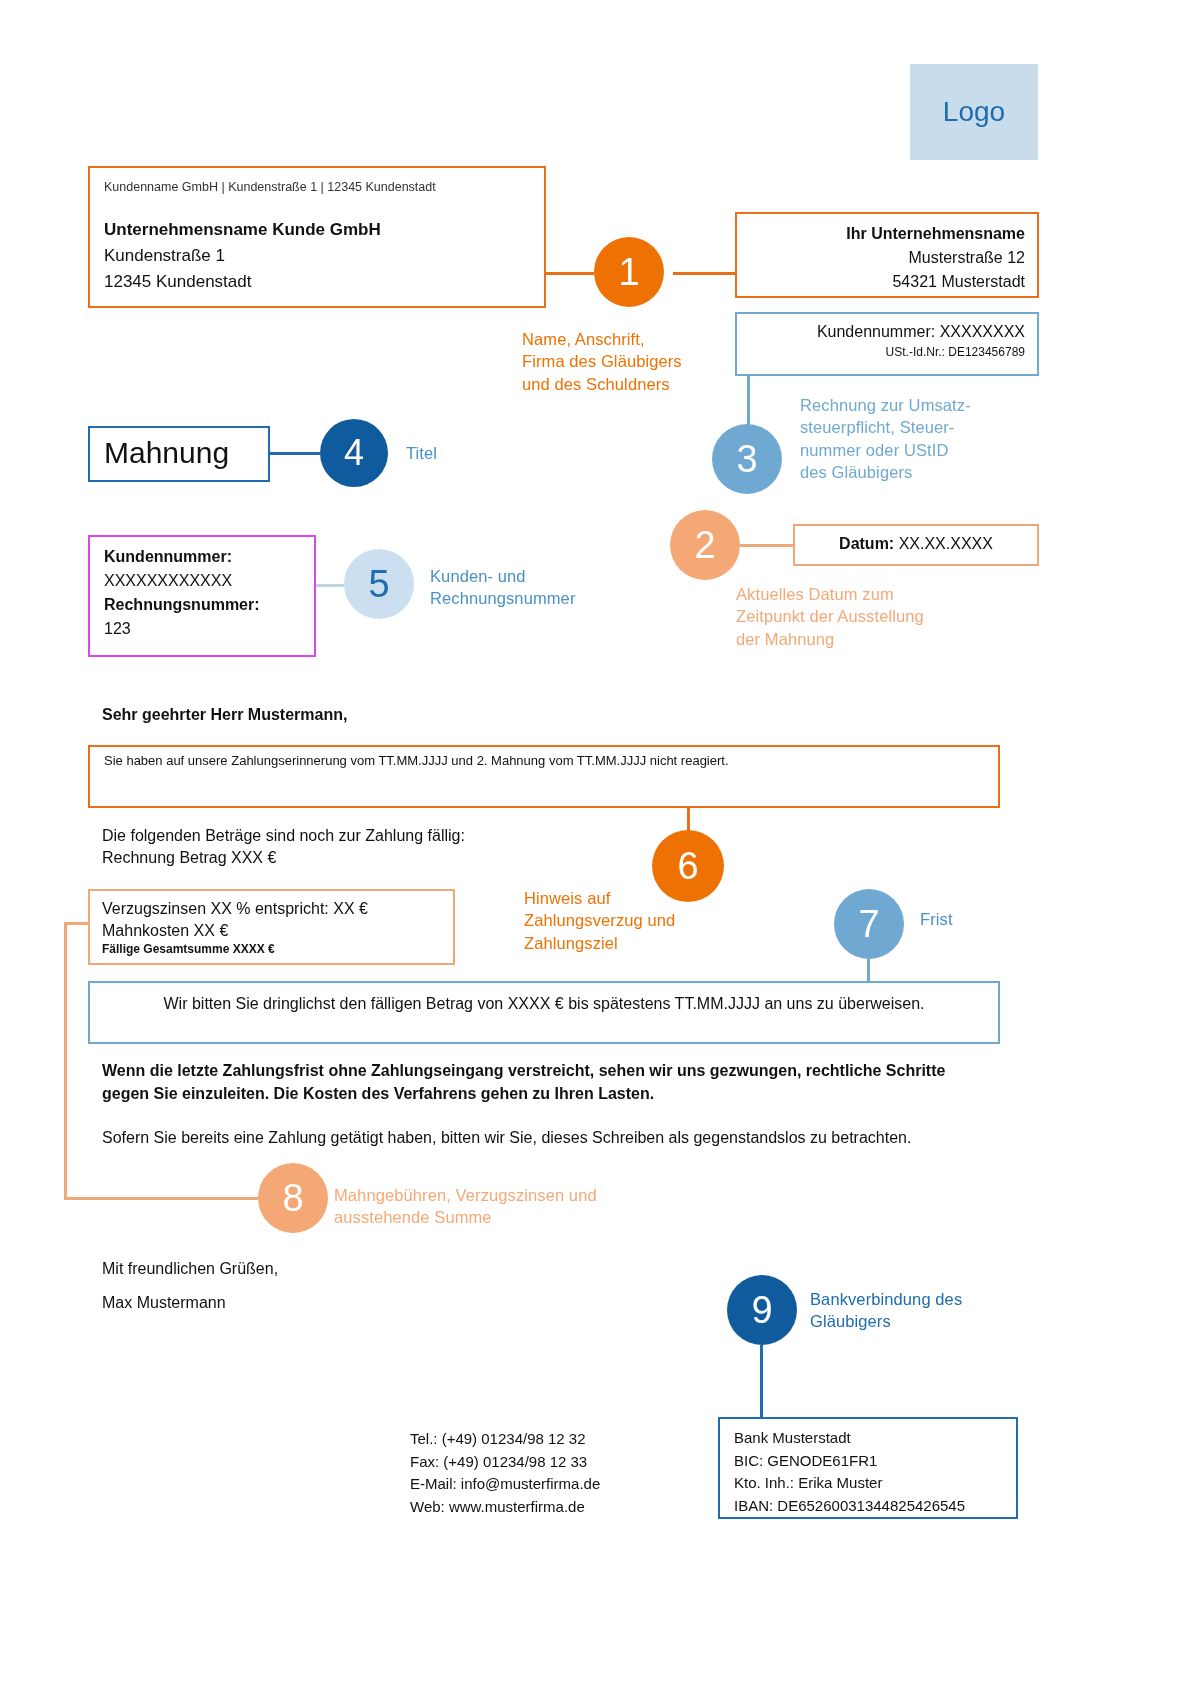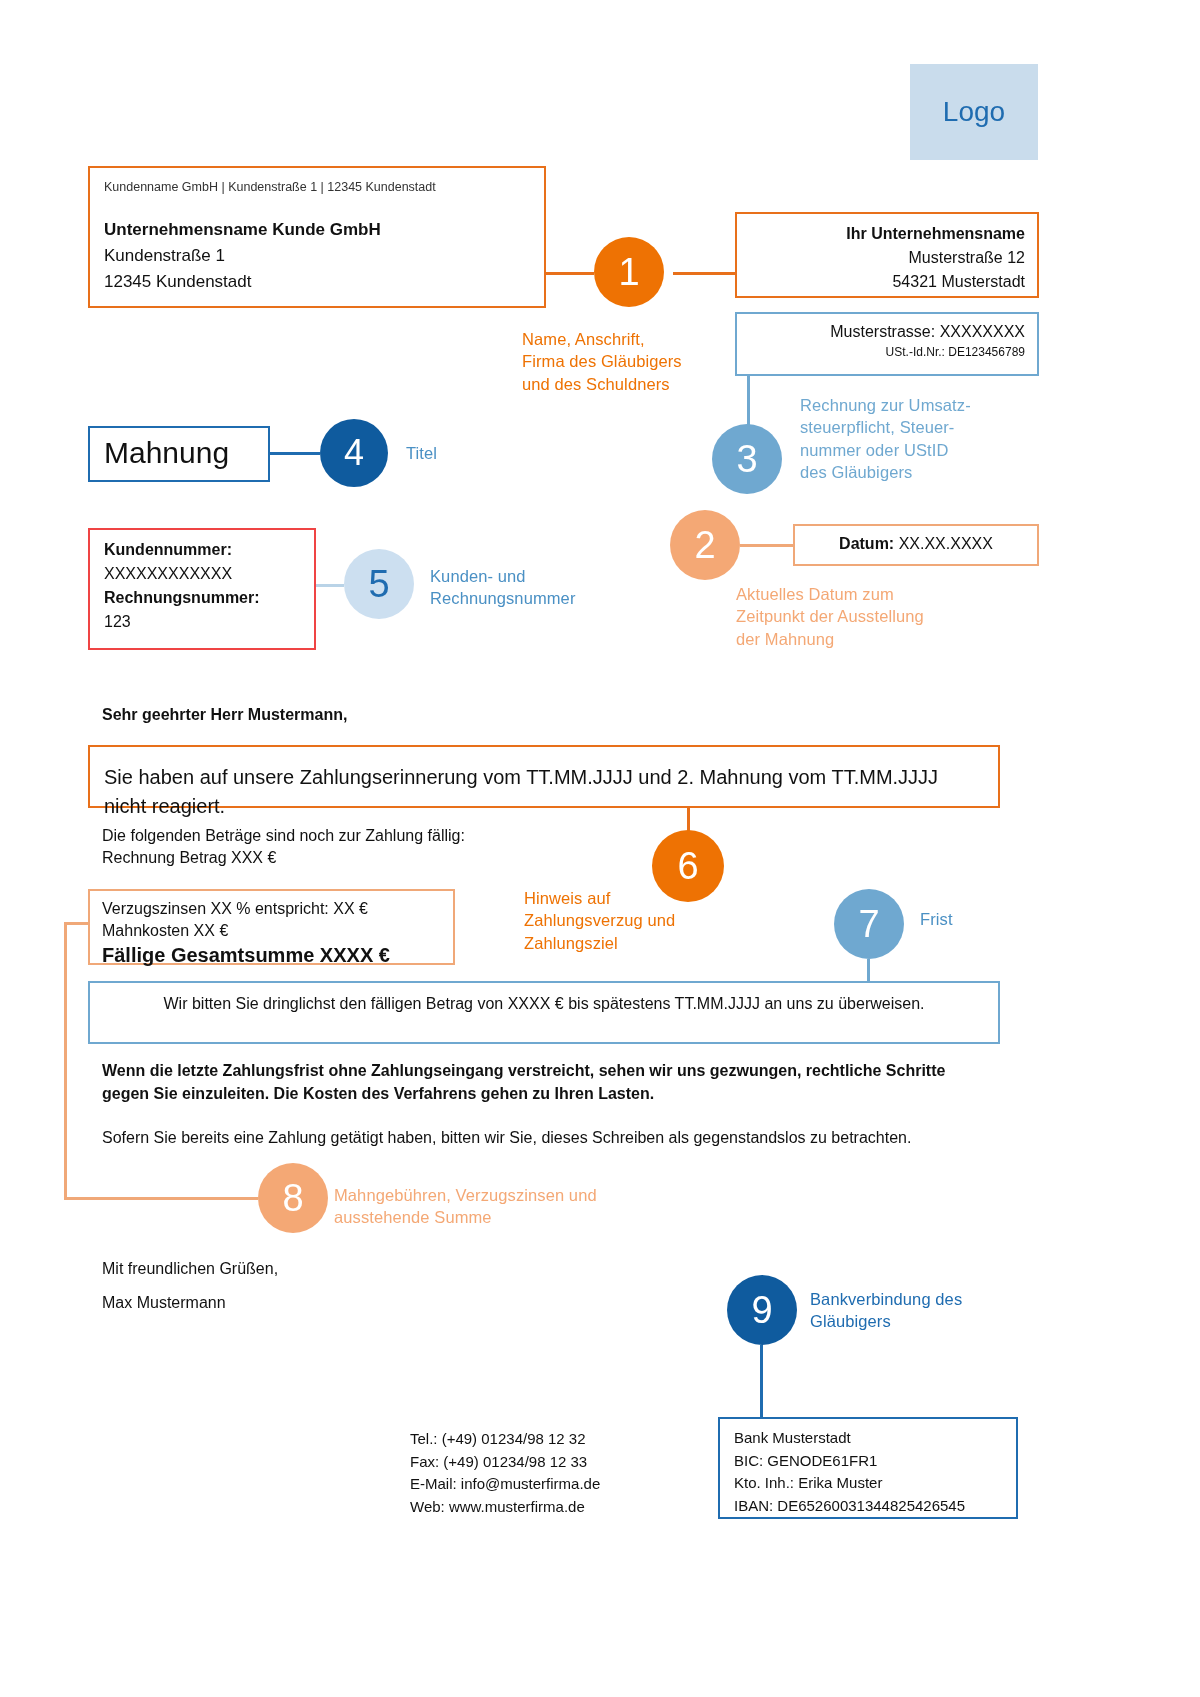--- a/index.html
+++ b/index.html
@@ -24,21 +24,21 @@
   
   .abs { position: absolute; }
   .box {
     box-sizing: border-box;
     background: #ffffff;
   }
   .bx-orange { border: 2px solid #E8701A; }
   .bx-orange-light { border: 2px solid #F0A878; }
   .bx-blue { border: 2px solid #1F6CB0; }
   .bx-blue-mid { border: 2px solid #6FA8D0; }
-  .bx-blue-light { border: 2px solid #ef4444; }
+  .bx-blue-light { border: 2px solid #d946ef; margin-top: 7px; }
 
   
   .marker {
     position: absolute;
     border-radius: 50%;
     display: flex;
     align-items: center;
     justify-content: center;
     color: #ffffff;
     font-weight: 400;
@@ -116,21 +116,21 @@
   <div class="marker m-orange" style="left:594px; top:237px; width:70px; height:70px; font-size:38px;">
     <span>1</span>
   </div>
   <div class="ann ann-orange" style="left:522px; top:328px; width:230px;">
     <div>Name, Anschrift,</div>
     <div>Firma des Gläubigers</div>
     <div>und des Schuldners</div>
   </div>
 
   <div class="abs box bx-blue-mid" style="left:735px; top:312px; width:304px; height:64px; text-align:right;">
-    <div class="abs doc-text" style="right:12px; top:6px; font-size:16px;">Musterstrasse: XXXXXXXX</div>
+    <div class="abs doc-text" style="right:12px; top:6px; font-size:16px;">Kundennummer: XXXXXXXX</div>
     <div class="abs doc-text" style="right:12px; top:30px; font-size:12px;text-align:right;">USt.-Id.Nr.: DE123456789</div>
   </div>
 
   <div class="line ln-blue-mid abs" style="left:747px; top:376px; width:3px; height:52px;"></div>
 
   <div class="marker m-blue-mid" style="left:712px; top:424px; width:70px; height:70px; font-size:38px;">
     <span>3</span>
   </div>
   <div class="ann ann-blue-mid" style="left:800px; top:394px; width:230px;">
     <div>Rechnung zur Umsatz-</div>
@@ -183,41 +183,41 @@
     <span>5</span>
   </div>
   <div class="ann ann-blue-steel" style="left:430px; top:565px; width:200px;">
     <div>Kunden- und</div>
     <div>Rechnungsnummer</div>
   </div>
 
   <div class="abs doc-text doc-bold" style="left:102px; top:703px; font-size:16px;">Sehr geehrter Herr Mustermann,</div>
 
   <div class="abs box bx-orange" style="left:88px; top:745px; width:912px; height:63px;">
-    <div class="abs doc-text" style="left:14px; right:14px; top:16px; font-size:20px;">Sie haben auf unsere Zahlungserinnerung vom TT.MM.JJJJ und 2. Mahnung vom TT.MM.JJJJ nicht reagiert.</div>
+    <div class="abs doc-text" style="left:14px; right:14px; top:5px; font-size:13px;">Sie haben auf unsere Zahlungserinnerung vom TT.MM.JJJJ und 2. Mahnung vom TT.MM.JJJJ nicht reagiert.</div>
   </div>
 
   <div class="abs doc-text" style="left:102px; top:824px; font-size:16px;">Die folgenden Beträge sind noch zur Zahlung fällig:</div>
   <div class="abs doc-text" style="left:102px; top:846px; font-size:16px;">Rechnung Betrag XXX €</div>
 
   <div class="line ln-orange abs" style="left:687px; top:808px; width:3px; height:28px;"></div>
 
   <div class="marker m-orange" style="left:652px; top:830px; width:72px; height:72px; font-size:38px;">
     <span>6</span>
   </div>
   <div class="ann ann-orange" style="left:524px; top:887px; width:220px;">
     <div>Hinweis auf</div>
     <div>Zahlungsverzug und</div>
     <div>Zahlungsziel</div>
   </div>
 
   <div class="abs box bx-orange-light" style="left:88px; top:889px; width:367px; height:76px;">
     <div class="abs doc-text" style="left:12px; top:6px; font-size:16px;">Verzugszinsen XX % entspricht: XX €</div>
     <div class="abs doc-text" style="left:12px; top:28px; font-size:16px;">Mahnkosten XX €</div>
-    <div class="abs doc-text doc-bold" style="left:12px; top:50px; font-size:20px;">Fällige Gesamtsumme XXXX €</div>
+    <div class="abs doc-text doc-bold" style="left:12px; top:50px; font-size:12px;">Fällige Gesamtsumme XXXX €</div>
   </div>
 
   <div class="marker m-blue-mid" style="left:834px; top:889px; width:70px; height:70px; font-size:38px;">
     <span>7</span>
   </div>
   <div class="ann ann-blue-steel" style="left:920px; top:908px; width:110px;">
     <div>Frist</div>
   </div>
 
   <div class="line ln-blue-mid abs" style="left:867px; top:959px; width:3px; height:22px;"></div>

